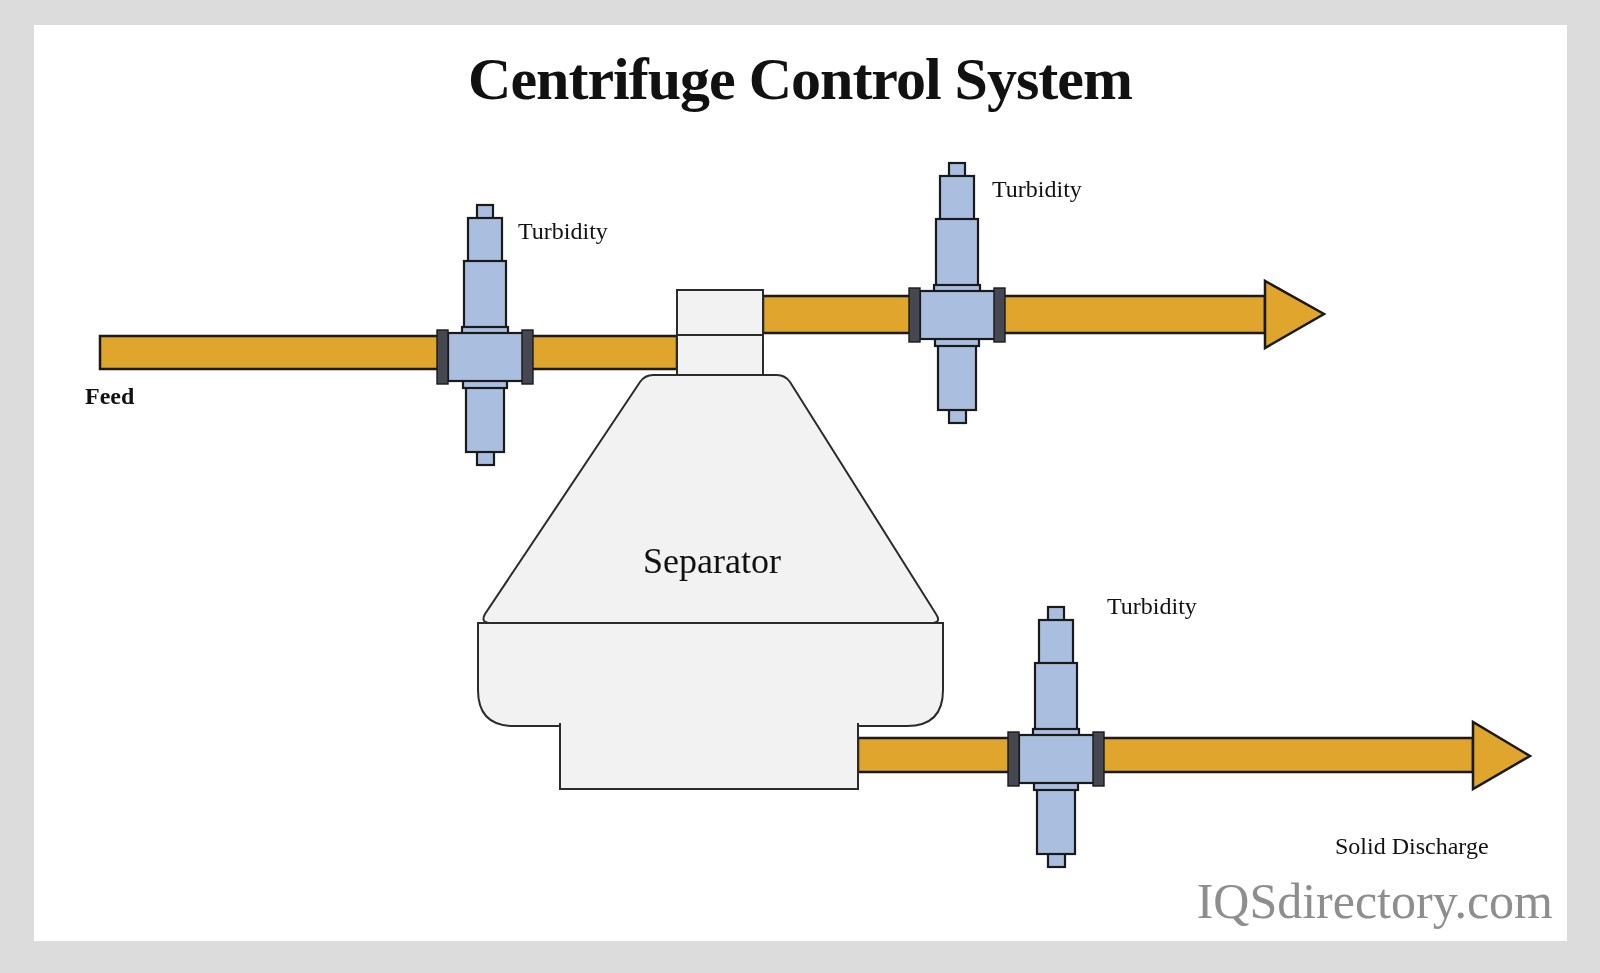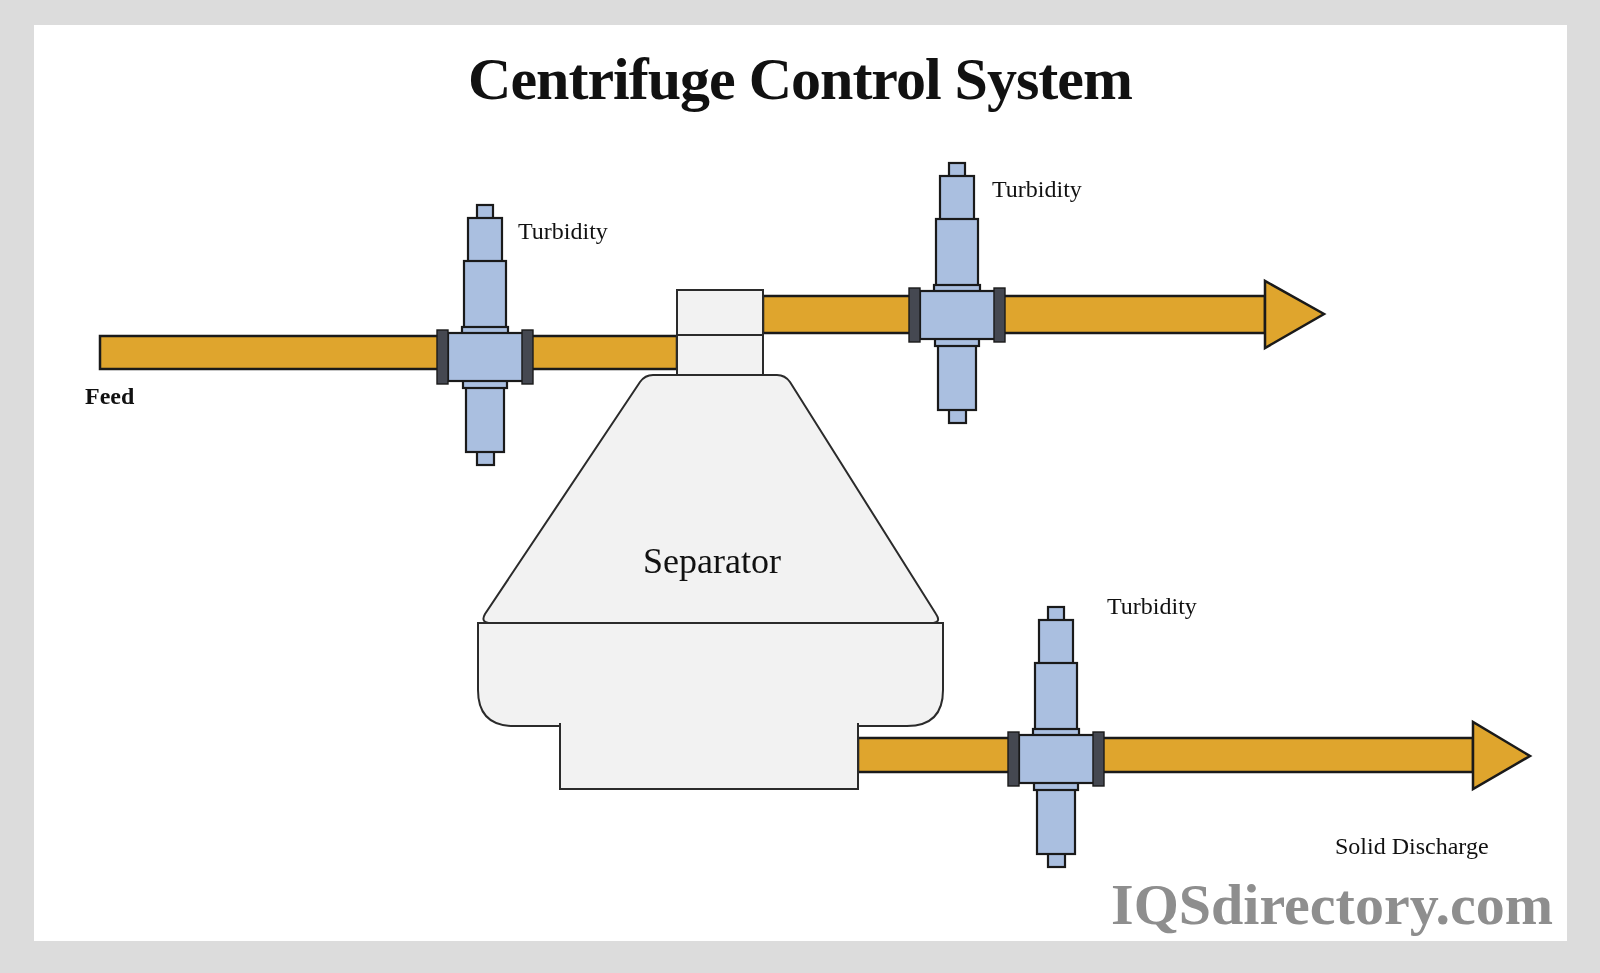--- a/index.html
+++ b/index.html
@@ -28,21 +28,21 @@
   .page-title{
     position:absolute;left:0;top:49px;width:1600px;text-align:center;
     font-size:60px;font-weight:bold;letter-spacing:-1px;
     color:var(--color-text,#111111);line-height:1;
   }
   .separator-lbl{
     position:absolute;left:562px;top:543px;width:300px;text-align:center;
     font-size:36px;line-height:1;color:var(--color-text,#111111);
   }
   .watermark{
-    position:absolute;right:47px;top:876px;font-size:58px;font-weight:bold;
+    position:absolute;right:47px;top:876px;font-size:50px;font-weight:normal;
     line-height:1;color:var(--color-watermark,#8E8E8E);letter-spacing:0px;
   }
 </style>
 </head>
 <body>
 
 <div class="stage">
   <div class="canvas"></div>
 
   <svg class="diagram" viewBox="0 0 1600 973">

